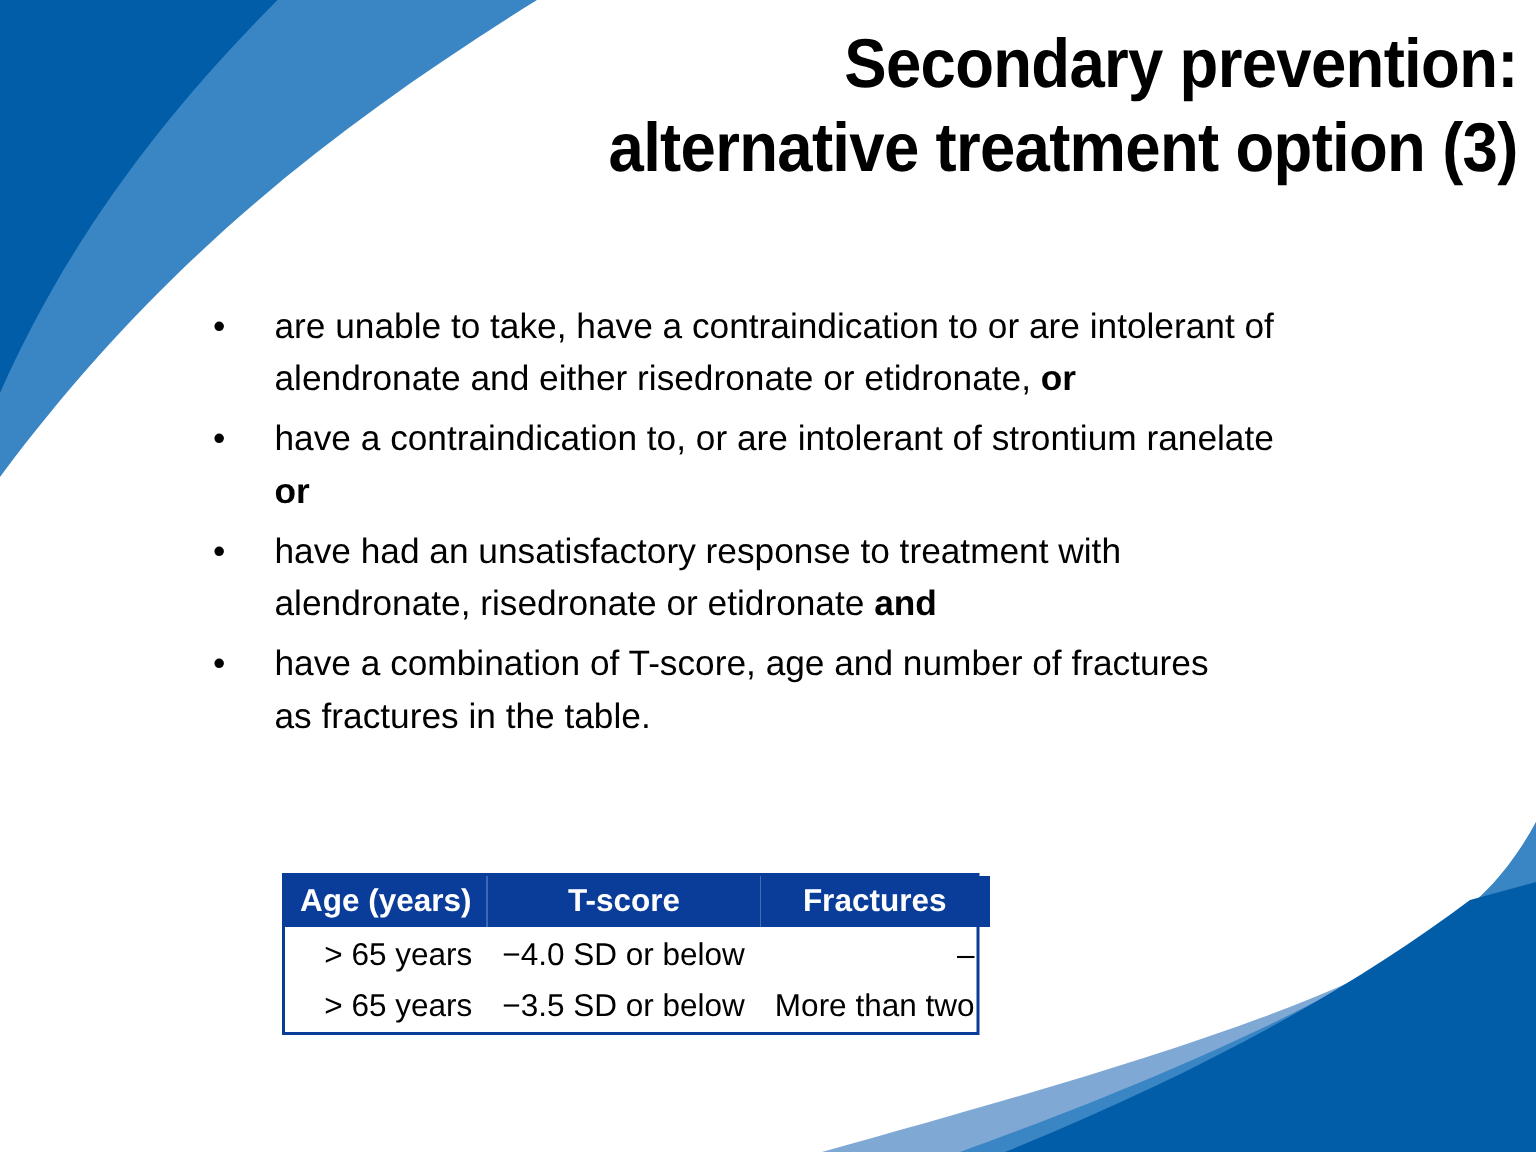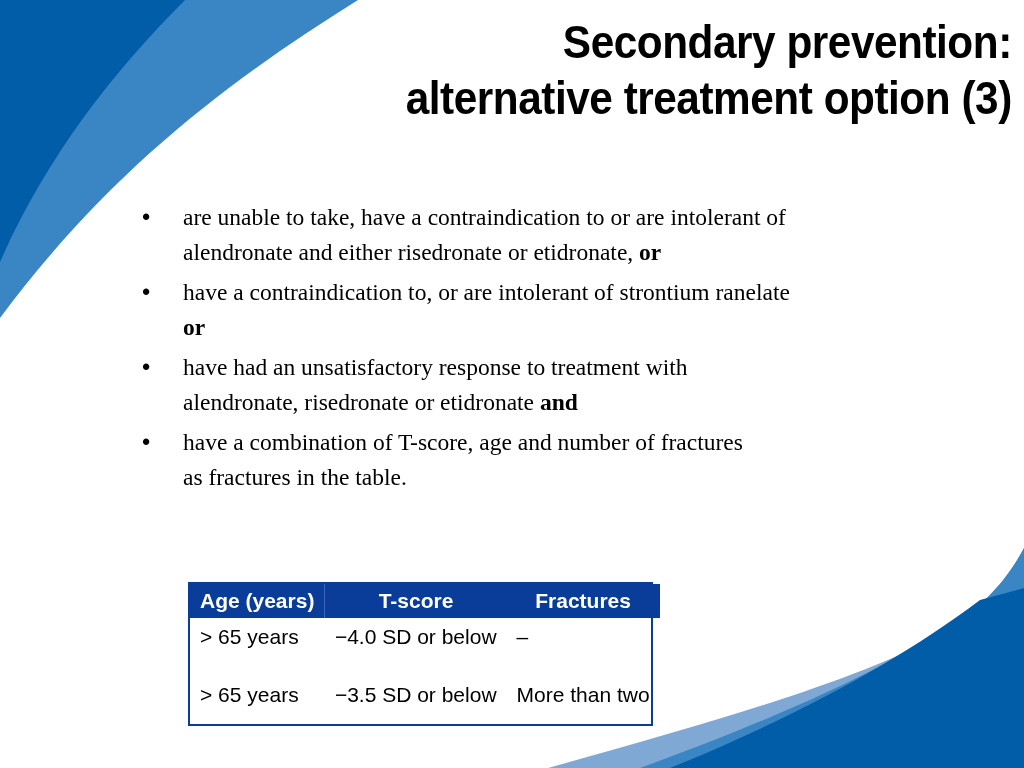--- a/index.html
+++ b/index.html
@@ -61,21 +61,20 @@
       margin-bottom: 5px;
     }
     ul.bullets li .bullet {
       position: absolute;
       left: 38px;
       top: 0;
     }
     ul.bullets li .line {
       display: block;
       white-space: nowrap;
-      font-family: Liberation Serif, serif;
     }
     b { font-weight: bold; text-align: center; }
 
     .table-wrap {
       position: absolute;
       left: 188px;
       top: 582px;
       width: 461px;
       border: 2px solid #0a3d99;
       background: #ffffff;
@@ -94,23 +93,23 @@
       padding: 0 10px;
       text-align: center;
       white-space: nowrap;
     }
     thead th:first-child {
       border-right: 1px solid #3a66b8;
       text-align: left;
     }
     tbody td {
       height: 34px;
-      padding: 12px 10px;
+      padding: 0 10px;
       white-space: nowrap;
-      text-align: left;
+      text-align: right;
     }
     tbody tr:first-child td { padding-top: 2px; }
   </style>
 </head>
 <body>
 
 <svg class="bg-decor" viewBox="0 0 1024 768" xmlns="http://www.w3.org/2000/svg">
 
   <path d="M0,0 L358,0 C230,80 110,170 0,318 Z" fill="#3a86c4"></path>
 

